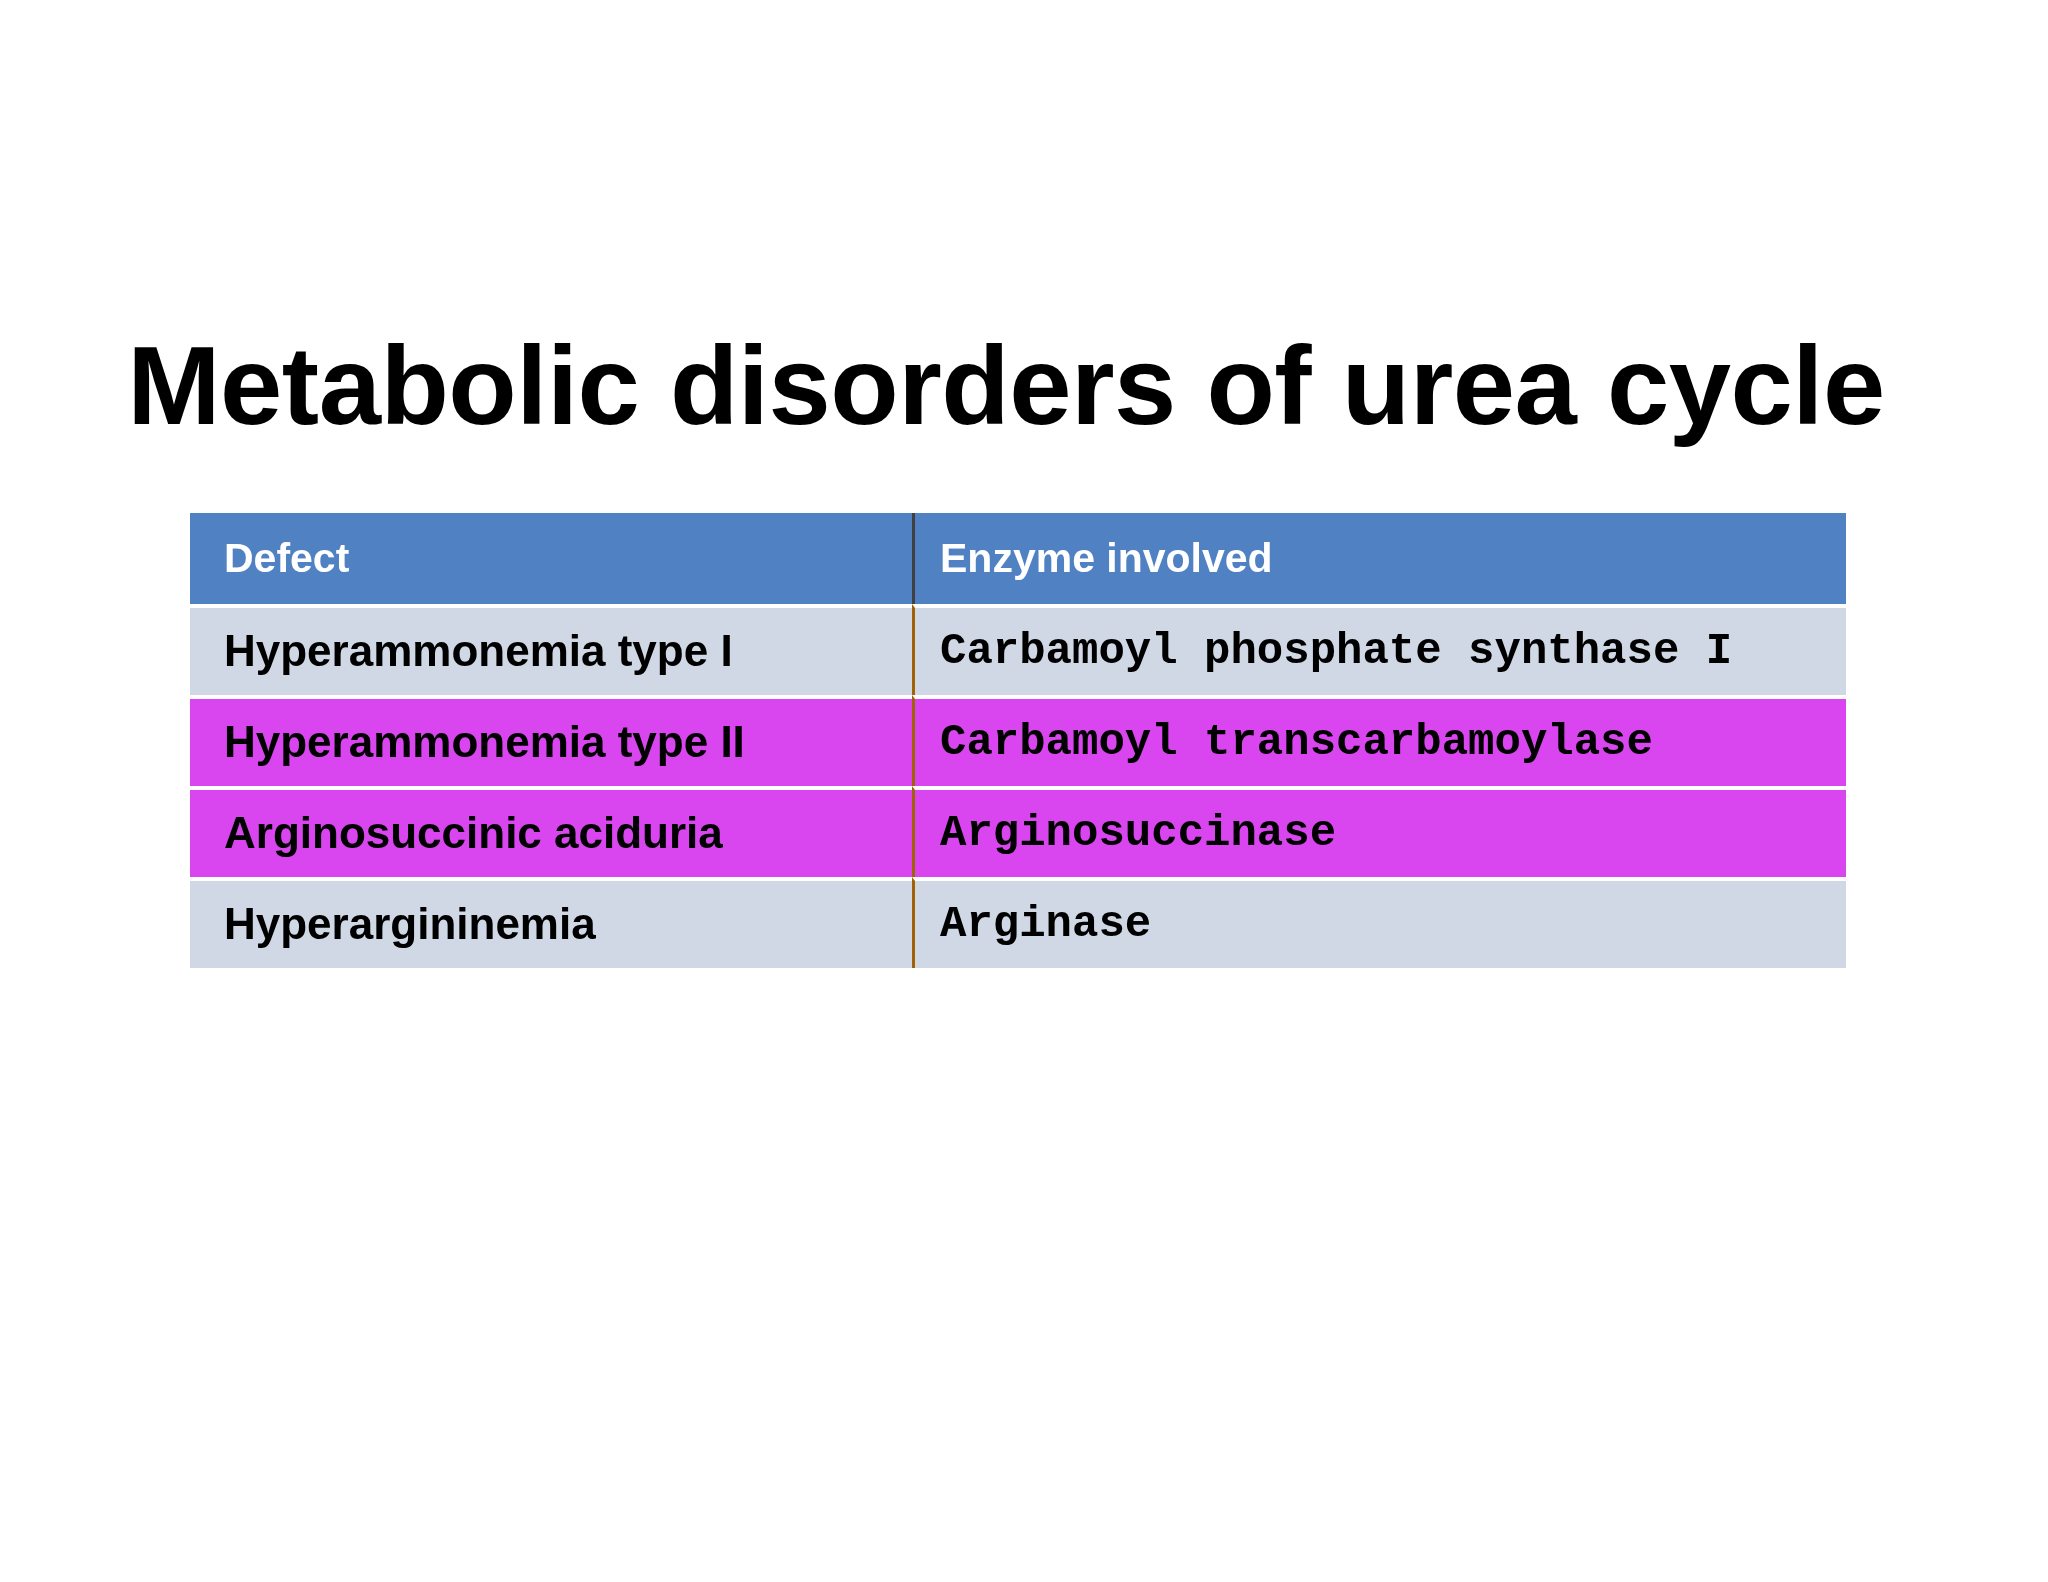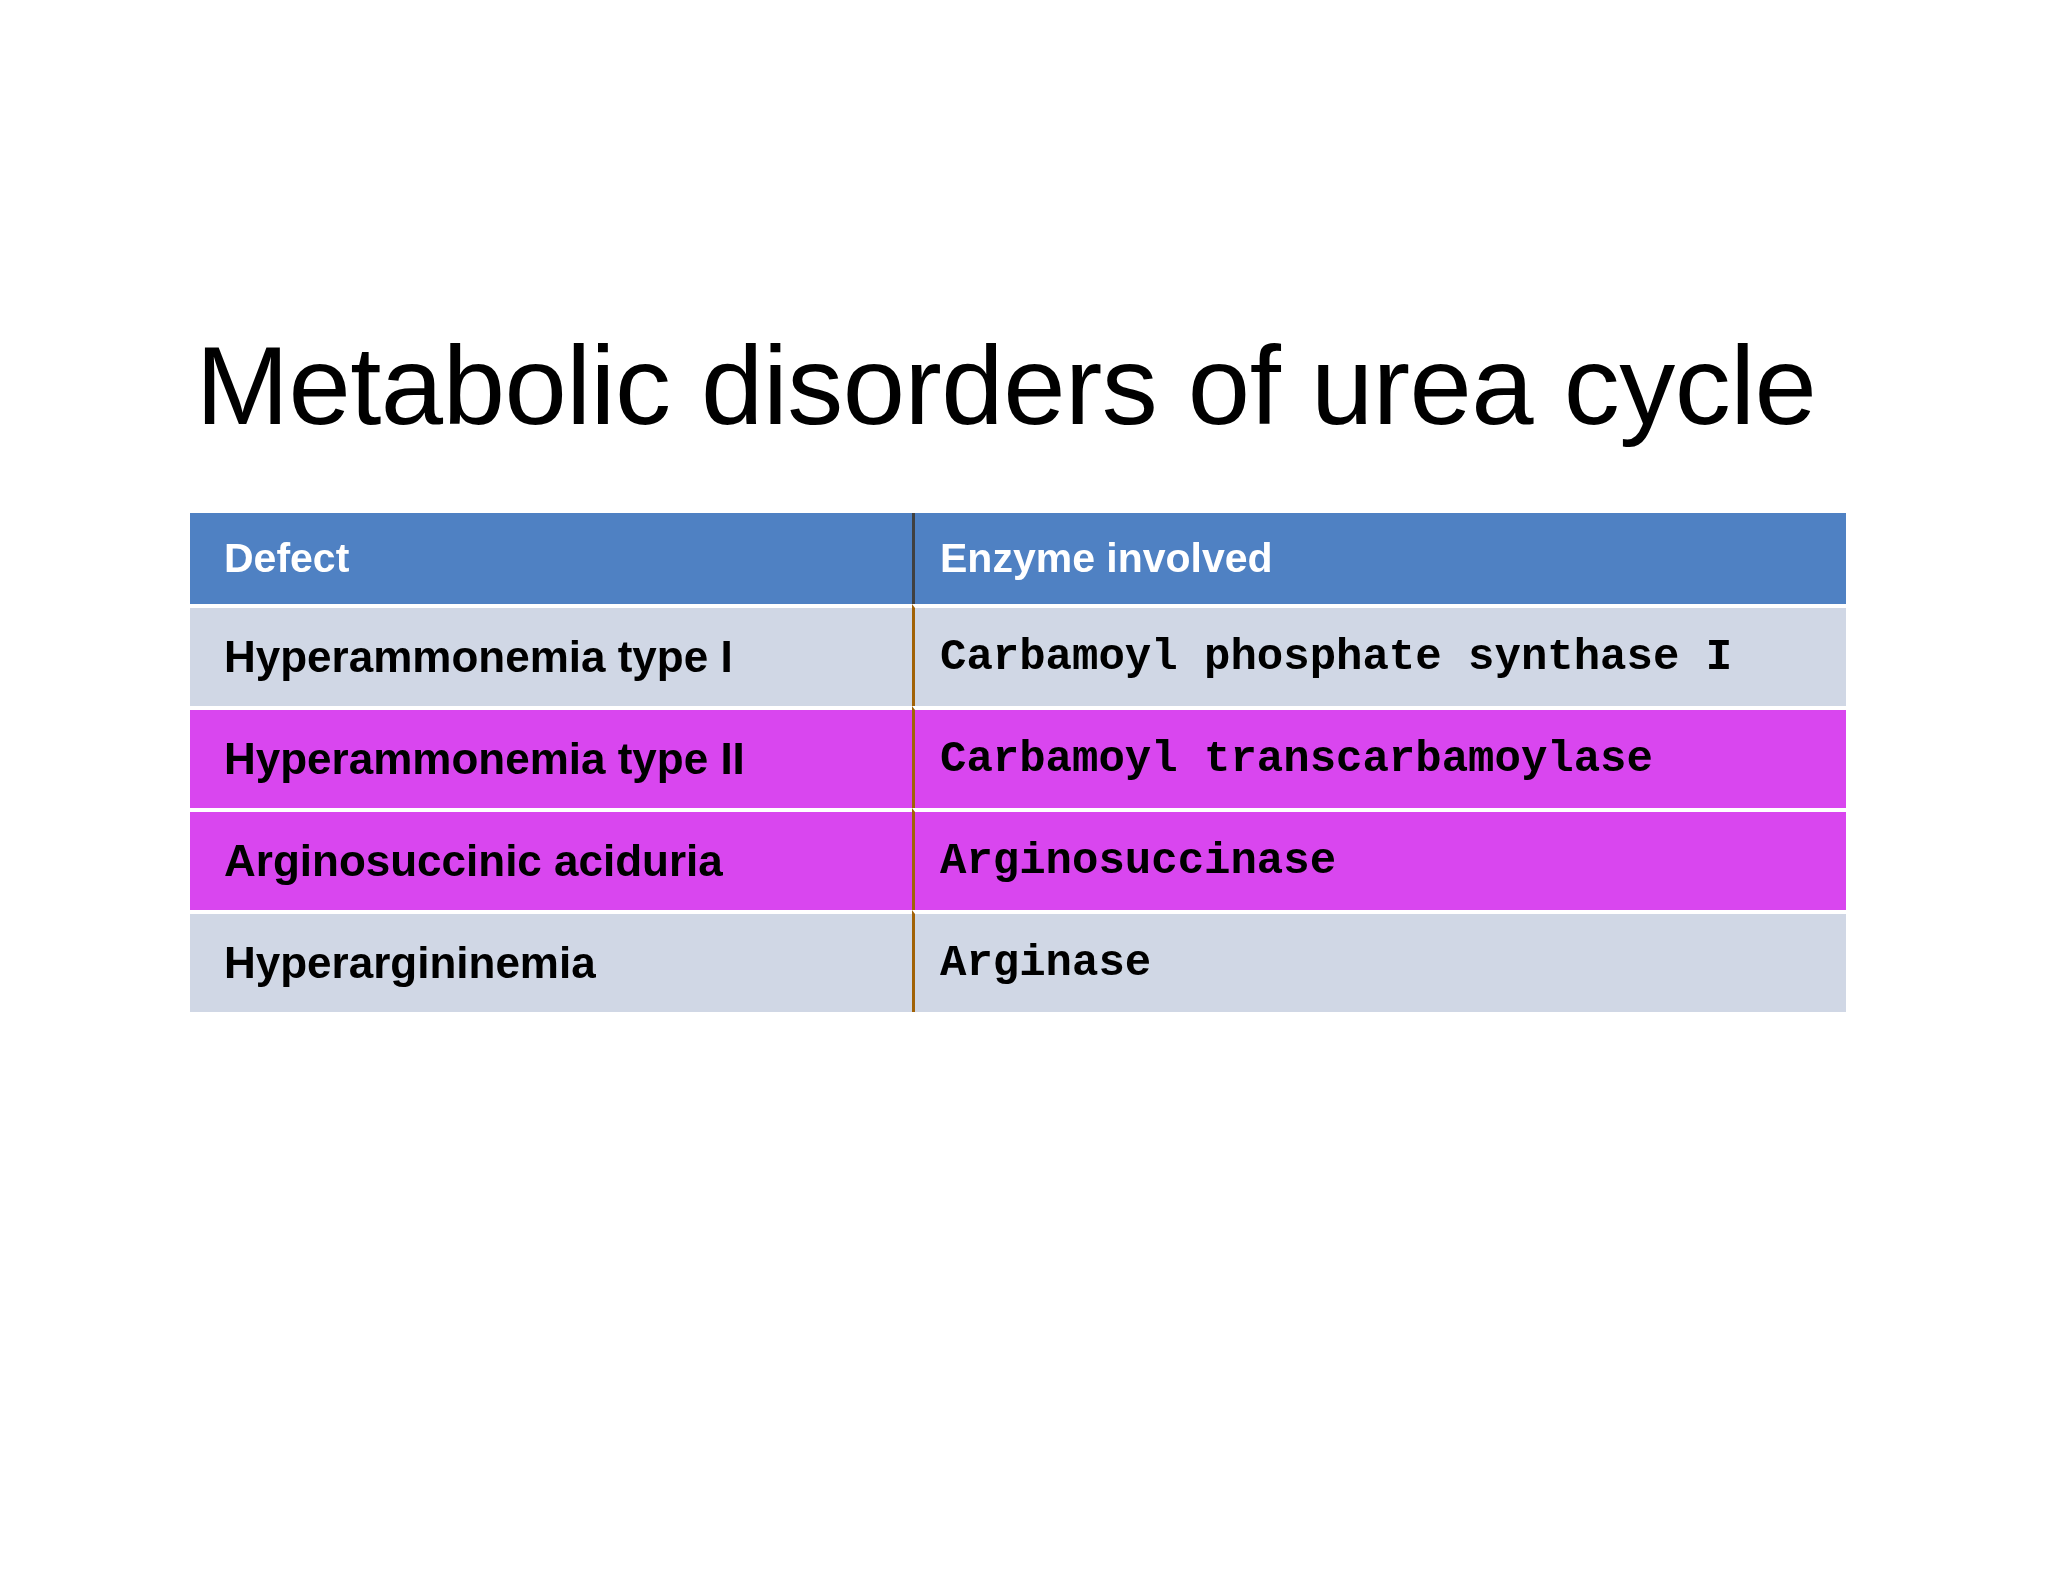--- a/index.html
+++ b/index.html
@@ -25,21 +25,21 @@
 
   
   .slide-title {
     position: absolute;
     left: 0;
     top: 330px;
     width: 2012px;
     text-align: center;
     font-size: 112px;
     line-height: 1.0;
-    font-weight: 400;
+    font-weight: 700;
     color: #000000;
     letter-spacing: -0.5px;
     white-space: nowrap;
   }
 
   
   .data-table {
     position: absolute;
     left: 190px;
     top: 513px;
@@ -70,21 +70,21 @@
     background: #4F81C3;
     color: #ffffff;
     font-size: 41px;
   }
   .data-table thead th.cell-enzyme {
     border-left: 3px solid #404040;
     padding-left: 25px;
   }
 
   
-  .data-table tbody tr { height: 102px; }
+  .data-table tbody tr { height: 91px; }
   .data-table tbody td {
     border-top: 4px solid #ffffff;
   }
   .data-table tbody td.cell-enzyme {
     border-left: 3px solid #a16207;
     padding-left: 25px;
     font-family: Liberation Mono, monospace;
   }
   .data-table tbody tr.band-dark td { background: #D0D7E5; }
   .data-table tbody tr.band-light td { background: #d946ef; }

